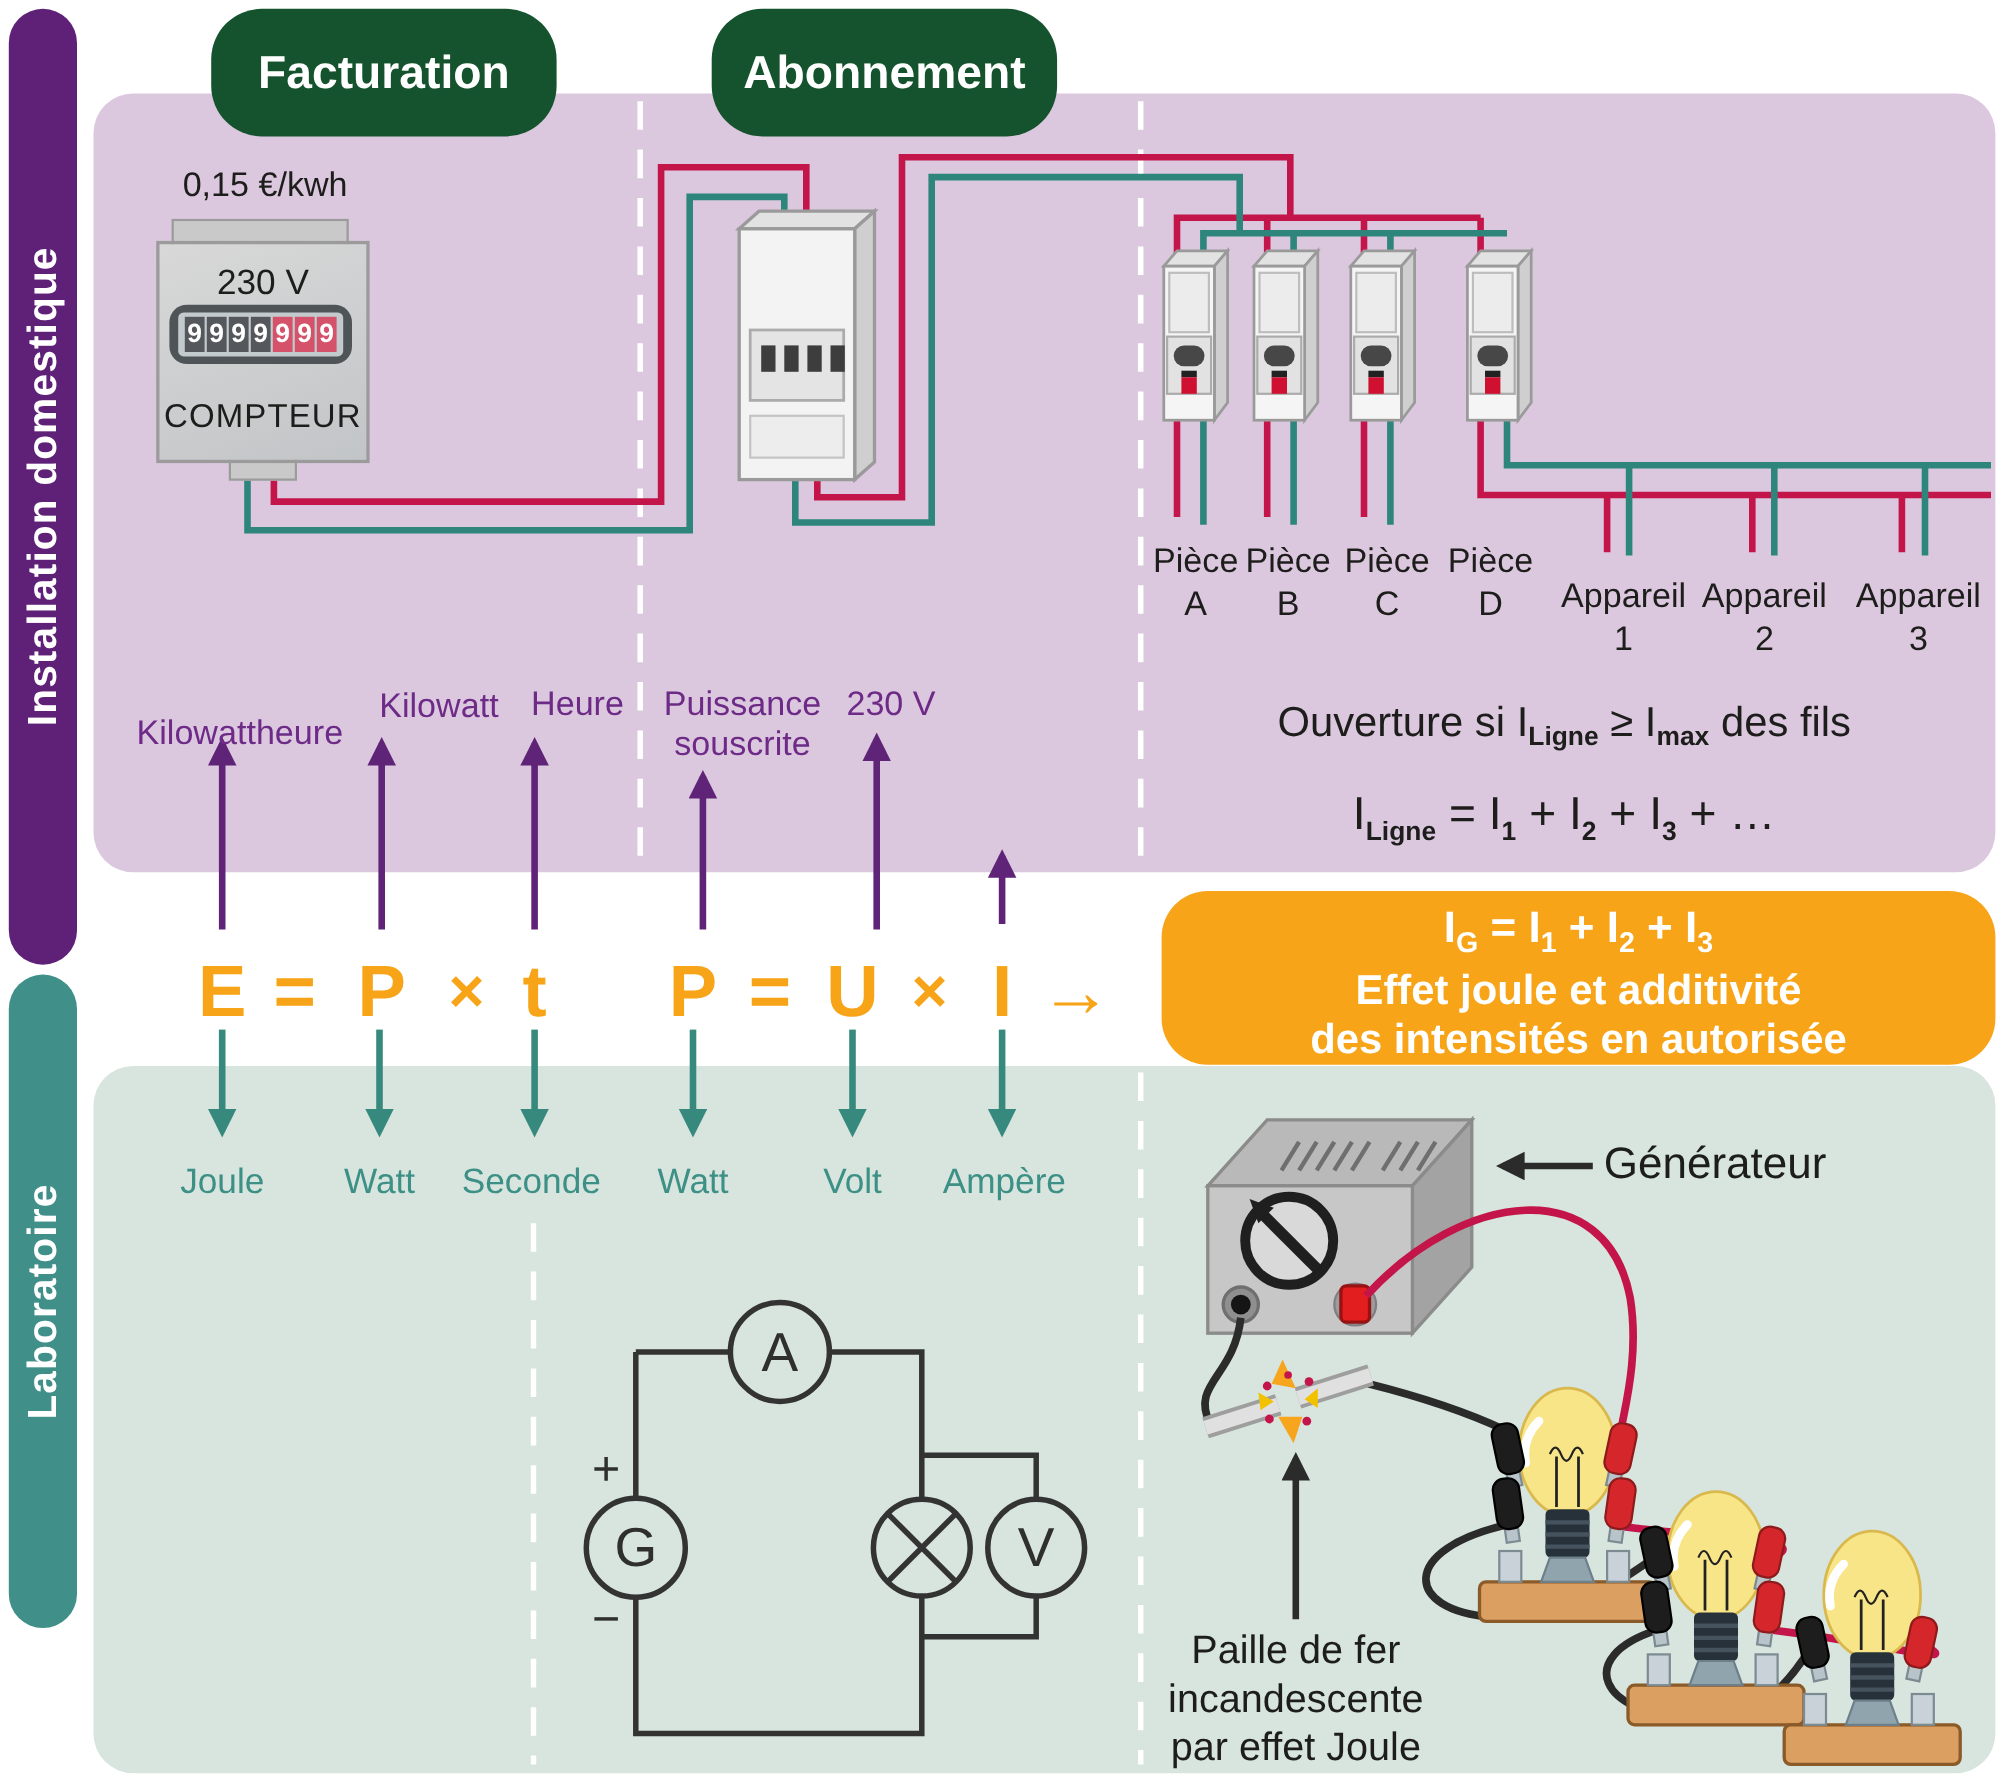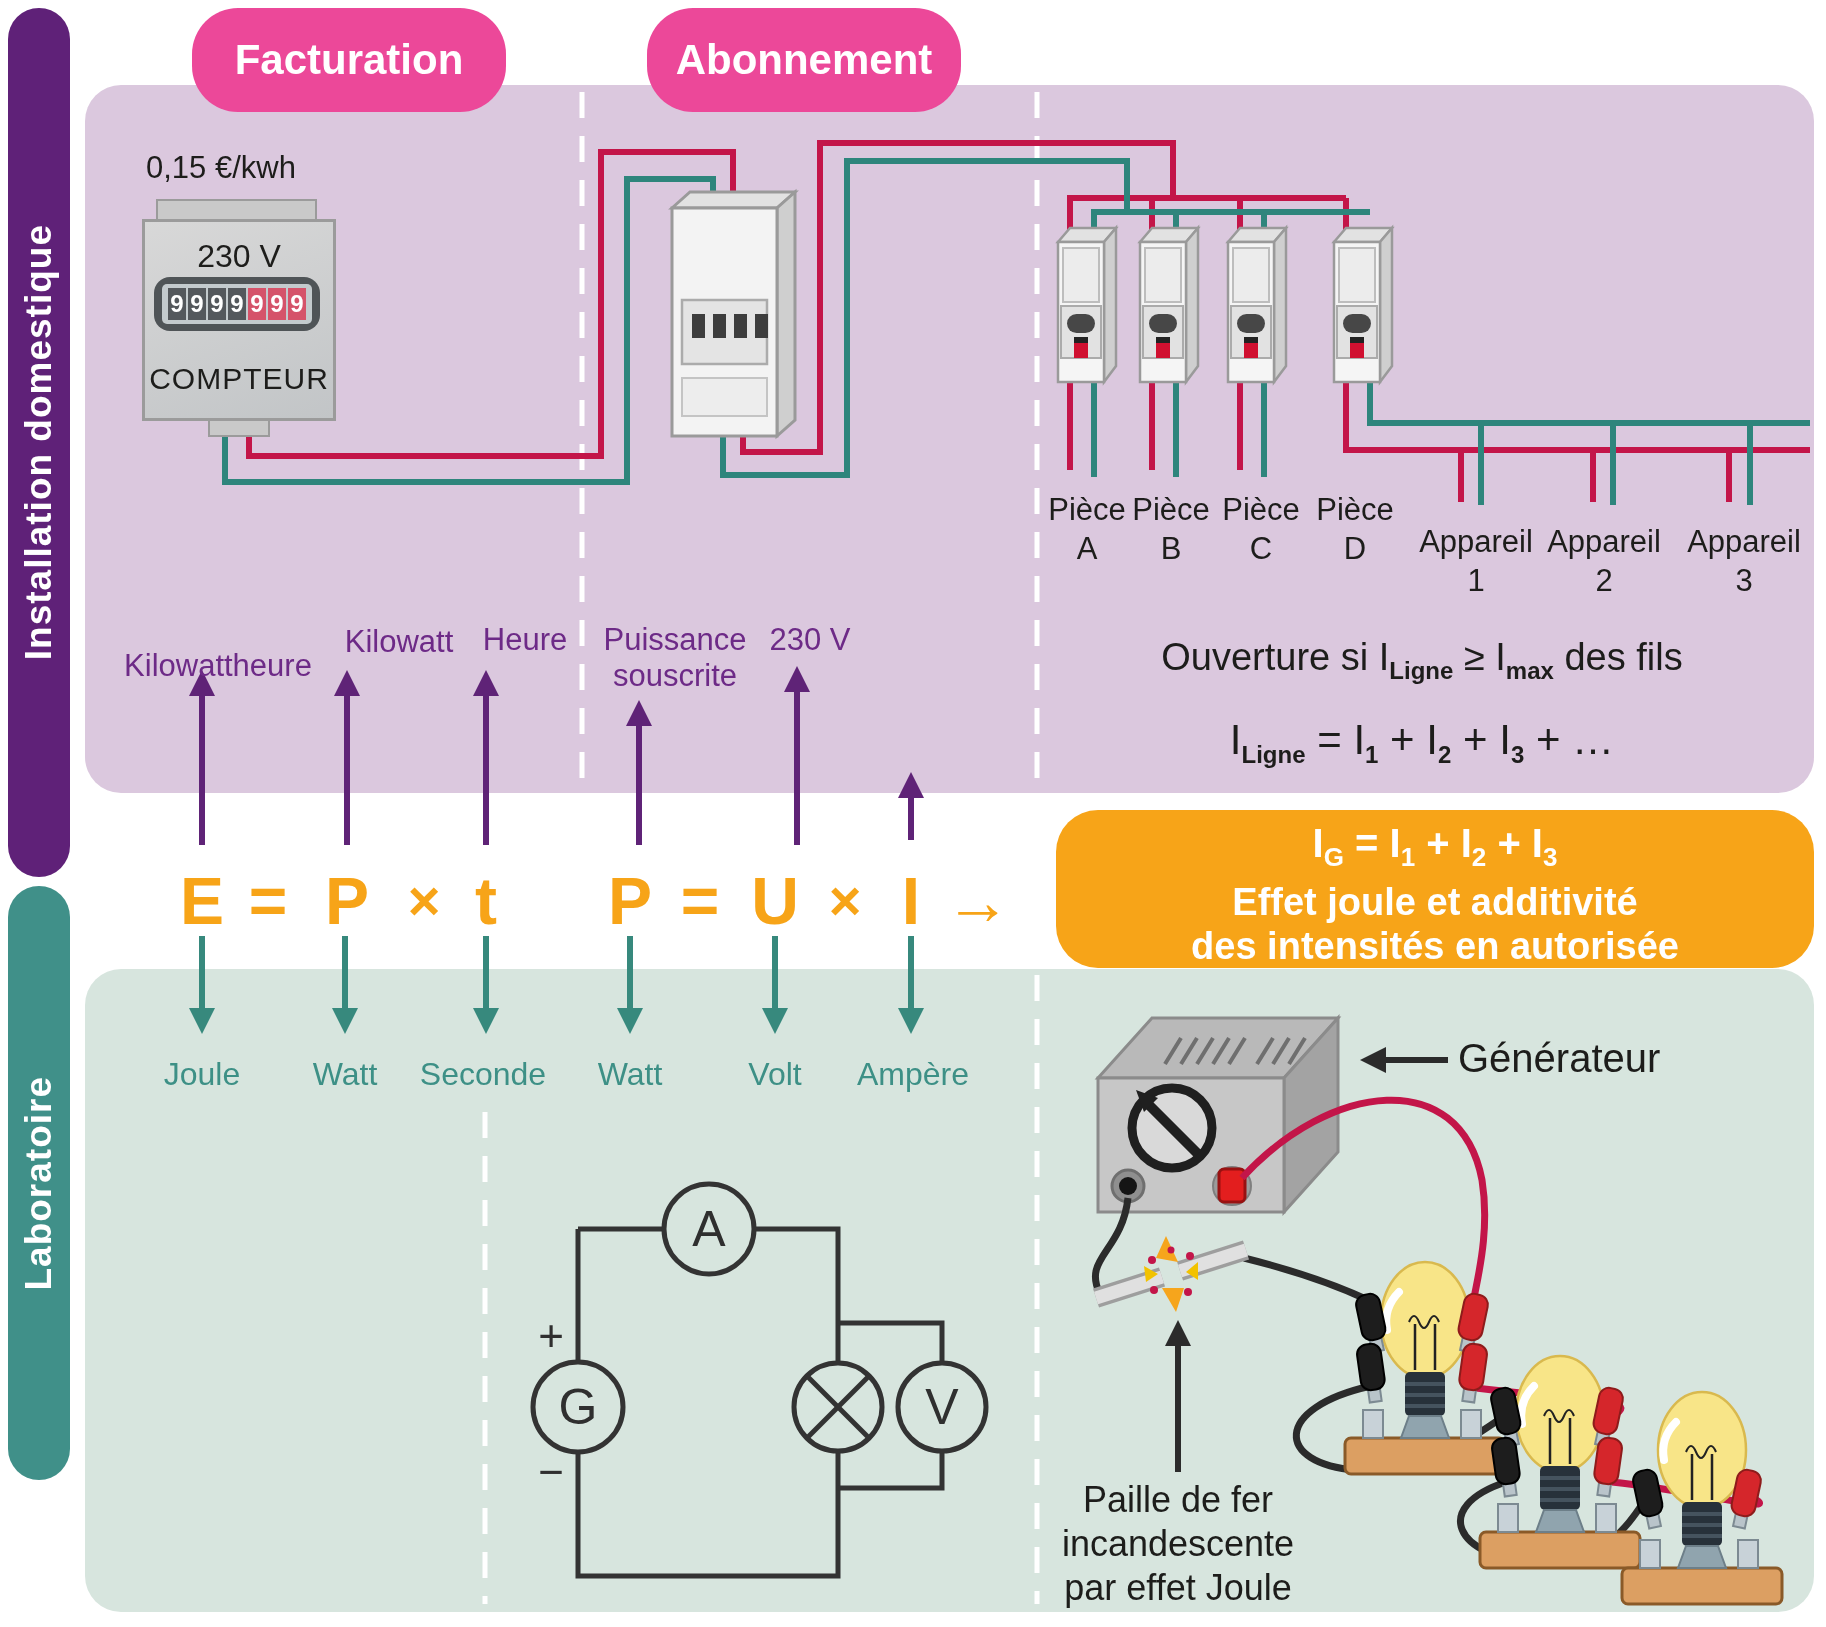--- a/index.html
+++ b/index.html
@@ -5,21 +5,21 @@
   html,body{margin:0;padding:0;background:#fff;font-family:"Liberation Sans",sans-serif;}
   .canvas{position:relative;width:1826px;height:1627px;background:#ffffff;overflow:hidden;}
   .abs{position:absolute;}
   .panel{position:absolute;border-radius:36px;}
   .panel-lavender{left:85px;top:85px;width:1729px;height:708px;background:#dbc8de;}
   .panel-green{left:85px;top:969px;width:1729px;height:643px;background:#d7e5de;}
   .sidebar{position:absolute;left:8px;width:62px;border-radius:31px;display:flex;align-items:center;justify-content:center;}
   .sidebar-purple{top:8px;height:869px;background:#5f2178;}
   .sidebar-teal{top:886px;height:594px;background:#409089;}
   .vtext{writing-mode:vertical-rl;transform:rotate(180deg);color:#fff;font-weight:bold;font-size:37px;letter-spacing:1px;white-space:nowrap;}
-  .pill{position:absolute;top:8px;height:104px;background:#ec4899;border-radius:46px;display:flex;align-items:center;justify-content:center;color:#fff;font-weight:bold;font-size:42px;}
+  .pill{position:absolute;top:8px;height:116px;background:#14532d;border-radius:46px;display:flex;align-items:center;justify-content:center;color:#fff;font-weight:bold;font-size:42px;}
   .ctr{transform:translateX(-50%);text-align:center;}
   .plabel{position:absolute;color:#6d2a87;font-size:31px;line-height:36px;white-space:nowrap;}
   .tlabel{position:absolute;color:#3d9086;font-size:32px;white-space:nowrap;}
   .blabel{position:absolute;color:#1d1d1b;font-size:31px;line-height:39px;white-space:nowrap;}
   .ftok{position:absolute;top:866px;transform:translateX(-50%);color:#f7a418;font-size:66px;font-weight:bold;line-height:70px;}
   .rule{position:absolute;color:#1d1d1b;font-size:38px;white-space:nowrap;}
   .rule sub{font-size:24px;font-weight:bold;}
   .obox{position:absolute;left:1056px;top:810px;width:758px;height:158px;background:#f7a418;border-radius:42px;color:#fff;text-align:center;font-weight:bold;}
   .obox .l1{margin-top:10px;font-size:40px;line-height:46px;}
   .obox .l1 sub{font-size:26px;}
@@ -247,21 +247,21 @@
         <span class="digitcell dg">9</span>
         <span class="digitcell dg">9</span>
         <span class="digitcell dg">9</span>
         <span class="digitcell dr">9</span>
         <span class="digitcell dr">9</span>
         <span class="digitcell dr">9</span>
       </div>
     </div>
     <div class="meter-text" style="left:0;top:140px;width:188px;text-align:center;font-size:30px;letter-spacing:1px;">COMPTEUR</div>
   </div>
-  <div class="meter-text" style="left:146px;top:150px;width:190px;text-align:left;font-size:31px;">0,15 €/kwh</div>
+  <div class="meter-text" style="left:146px;top:150px;width:190px;text-align:center;font-size:31px;">0,15 €/kwh</div>
 
   <div class="blabel ctr" style="left:1087px;top:490px;">
     <div>Pièce</div>
       <div>A</div>
   </div>
   <div class="blabel ctr" style="left:1171px;top:490px;">
     <div>Pièce</div>
       <div>B</div>
   </div>
   <div class="blabel ctr" style="left:1261px;top:490px;">

